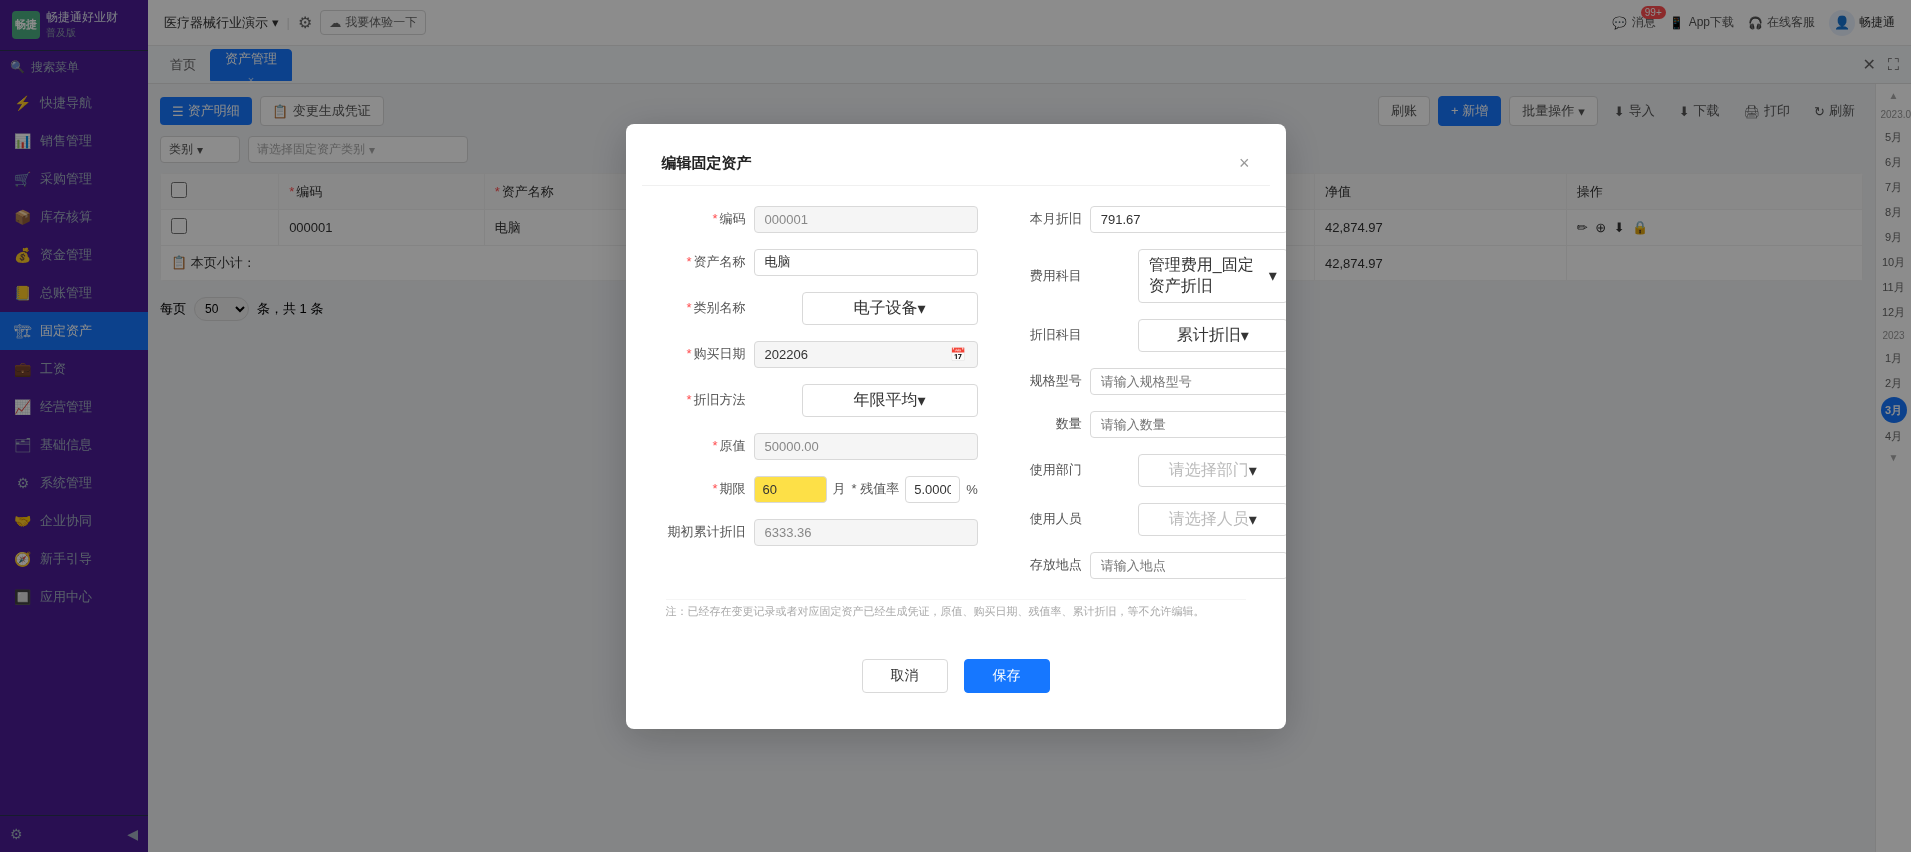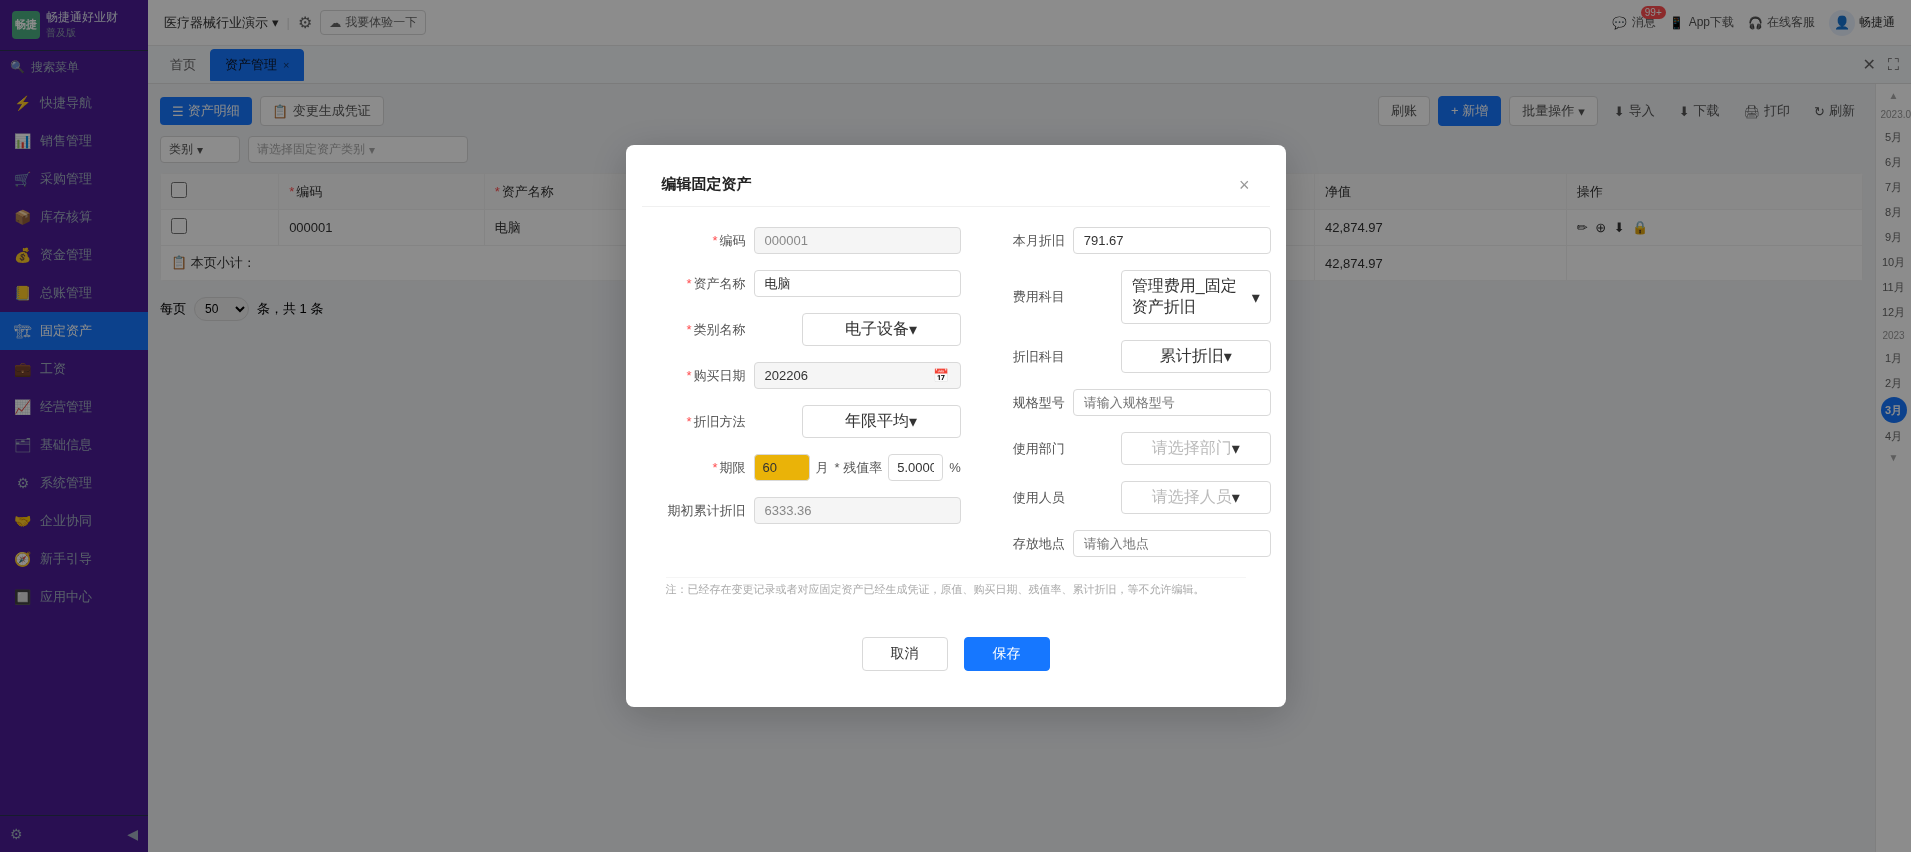--- a/index.html
+++ b/index.html
@@ -35,21 +35,21 @@
     .topbar-msg { position: relative; display: flex; align-items: center; gap: 4px; color: #555; font-size: 12px; cursor: pointer; }
     .badge { position: absolute; top: -8px; right: -10px; background: #ff4d4f; color: white; border-radius: 8px; font-size: 10px; padding: 1px 4px; min-width: 16px; text-align: center; }
     .topbar-app, .topbar-service { display: flex; align-items: center; gap: 4px; color: #555; font-size: 12px; cursor: pointer; }
     .topbar-user { display: flex; align-items: center; gap: 4px; cursor: pointer; }
     .user-avatar { width: 26px; height: 26px; background: #e8f0fe; border-radius: 50%; display: flex; align-items: center; justify-content: center; }
     .user-name { font-size: 12px; color: #333; }
 
     
     .tabbar { height: 38px; background: #f5f7fa; border-bottom: 1px solid #e0e0e0; display: flex; align-items: center; padding: 0 0 0 8px; flex-shrink: 0; position: relative; }
     .tab { display: flex; align-items: center; gap: 6px; padding: 0 14px; height: 32px; cursor: pointer; font-size: 13px; color: #666; border-radius: 4px 4px 0 0; border: 1px solid transparent; }
-    .tab.active { background: #1677ff; color: #0f172a; border-color: #1677ff; }
+    .tab.active { background: #1677ff; color: #ffffff; border-color: #1677ff; flex-direction: column; }
     .tab-close { font-size: 11px; cursor: pointer; opacity: 0.7; }
     .tab-plain { padding: 0 14px; height: 32px; display: flex; align-items: center; font-size: 13px; color: #666; cursor: pointer; }
     .tabbar-right { margin-left: auto; display: flex; align-items: center; gap: 4px; padding-right: 8px; }
     .tabbar-btn { font-size: 16px; color: #666; cursor: pointer; padding: 2px 4px; }
 
     
     .page-content { flex: 1; overflow-y: auto; padding: 12px; position: relative; }
 
     
     .page-toolbar { display: flex; align-items: center; gap: 8px; margin-bottom: 10px; }
@@ -96,21 +96,21 @@
     .modal-grid { display: grid; grid-template-columns: 1fr 1fr; gap: 0 24px; }
     .form-row { display: flex; align-items: center; margin-bottom: 16px; }
     .form-label { width: 80px; text-align: right; font-size: 13px; color: #555; flex-shrink: 0; margin-right: 8px; }
     .form-label .req { color: #ff4d4f; margin-right: 2px; }
     .form-input { flex: 1; border: 1px solid #d9d9d9; border-radius: 4px; padding: 5px 10px; font-size: 13px; color: #333; outline: none; background: #fff; }
     .form-input.readonly { background: #f5f5f5; color: #888; }
     .form-select-wrap { flex: 1; border: 1px solid #d9d9d9; border-radius: 4px; padding: 5px 10px; font-size: 16px; color: #333; background: #fff; display: flex; align-items: center; justify-content: center; cursor: pointer; margin-left: 48px; }
     .form-date-wrap { flex: 1; border: 1px solid #d9d9d9; border-radius: 4px; padding: 5px 10px; font-size: 13px; color: #333; background: #f5f5f5; display: flex; align-items: center; justify-content: space-between; cursor: pointer; }
     .inline-group { display: flex; align-items: center; gap: 6px; flex: 1; }
     .inline-label { font-size: 13px; color: #555; white-space: nowrap; }
-    .inline-input { border: 1px solid #d9d9d9; border-radius: 4px; padding: 5px 8px; font-size: 13px; color: #333; width: 56px; outline: none; background: #eab308; }
+    .inline-input { border: 1px solid #d9d9d9; border-radius: 4px; padding: 5px 8px; font-size: 13px; color: #333; width: 73px; outline: none; background: #fde047; }
     .inline-input.editable { background: #fff; }
     .modal-note { font-size: 11px; color: #aaa; padding: 4px 0 12px; border-top: 1px solid #f5f5f5; margin-top: 4px; }
     .modal-footer { display: flex; align-items: center; justify-content: center; gap: 16px; padding: 12px 20px 20px; }
     .modal-btn-cancel { padding: 7px 28px; border: 1px solid #d9d9d9; border-radius: 4px; background: #fff; color: #333; font-size: 14px; cursor: pointer; }
     .modal-btn-save { padding: 7px 28px; border: 1px solid #1677ff; border-radius: 4px; background: #1677ff; color: #fff; font-size: 14px; cursor: pointer; }
 
     
     .scroll-arrow { width: 100%; text-align: center; color: #aaa; font-size: 10px; cursor: pointer; padding: 2px 0; }
   </style>
 </head>
@@ -426,20 +426,26 @@
           <div class="form-row">
             <div class="form-label">
               <span class="req">*</span><span>折旧方法</span>
             </div>
             <div class="form-select-wrap">
               <span>年限平均</span>
               <span>▾</span>
             </div>
           </div>
 
+          <div class="form-row">
+            <div class="form-label">
+              <span class="req">*</span><span>原值</span>
+            </div>
+            <input class="form-input readonly" value="50000.00" readonly="" style="">
+          </div>
 
           <div class="form-row">
             <div class="form-label">
               <span class="req">*</span><span>期限</span>
             </div>
             <div class="inline-group">
               <input class="inline-input" value="60" readonly="" style="">
               <span class="inline-label">月</span>
               <span class="inline-label">* <span>残值率</span></span>
               <input class="inline-input editable" style="width: 55px;" value="5.0000">
@@ -476,20 +482,24 @@
               <span>累计折旧</span>
               <span>▾</span>
             </div>
           </div>
 
           <div class="form-row">
             <div class="form-label">规格型号</div>
             <input class="form-input" placeholder="请输入规格型号" style="">
           </div>
 
+          <div class="form-row">
+            <div class="form-label">数量</div>
+            <input class="form-input" placeholder="请输入数量" style="">
+          </div>
 
           <div class="form-row">
             <div class="form-label">使用部门</div>
             <div class="form-select-wrap">
               <span style="color:#bbb;">请选择部门</span>
               <span>▾</span>
             </div>
           </div>
 
           <div class="form-row">

